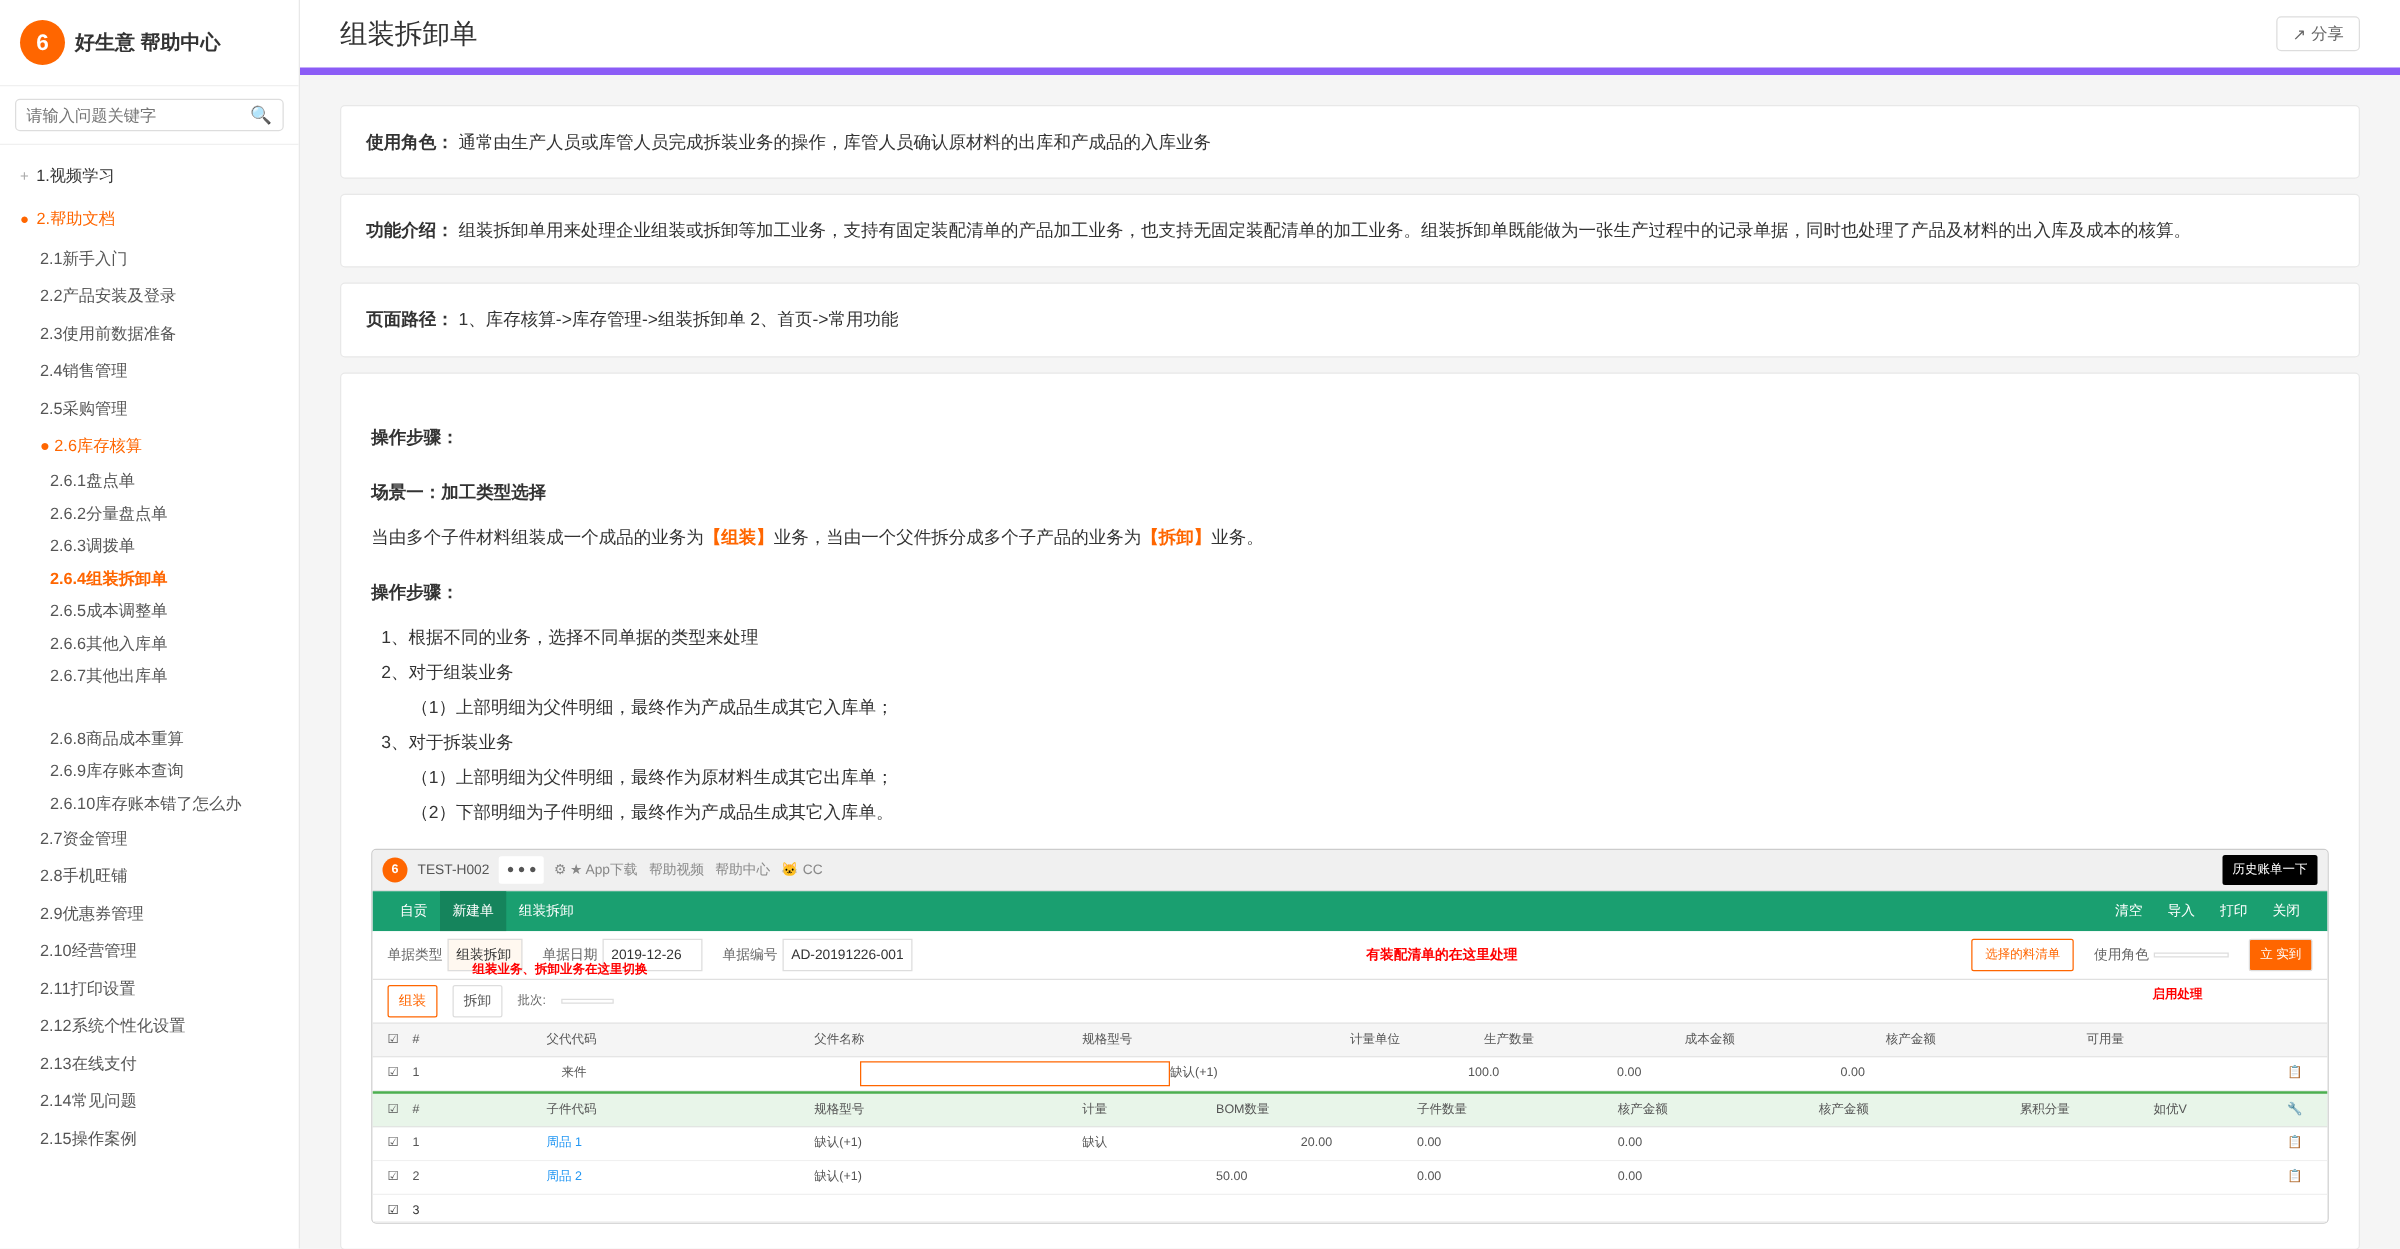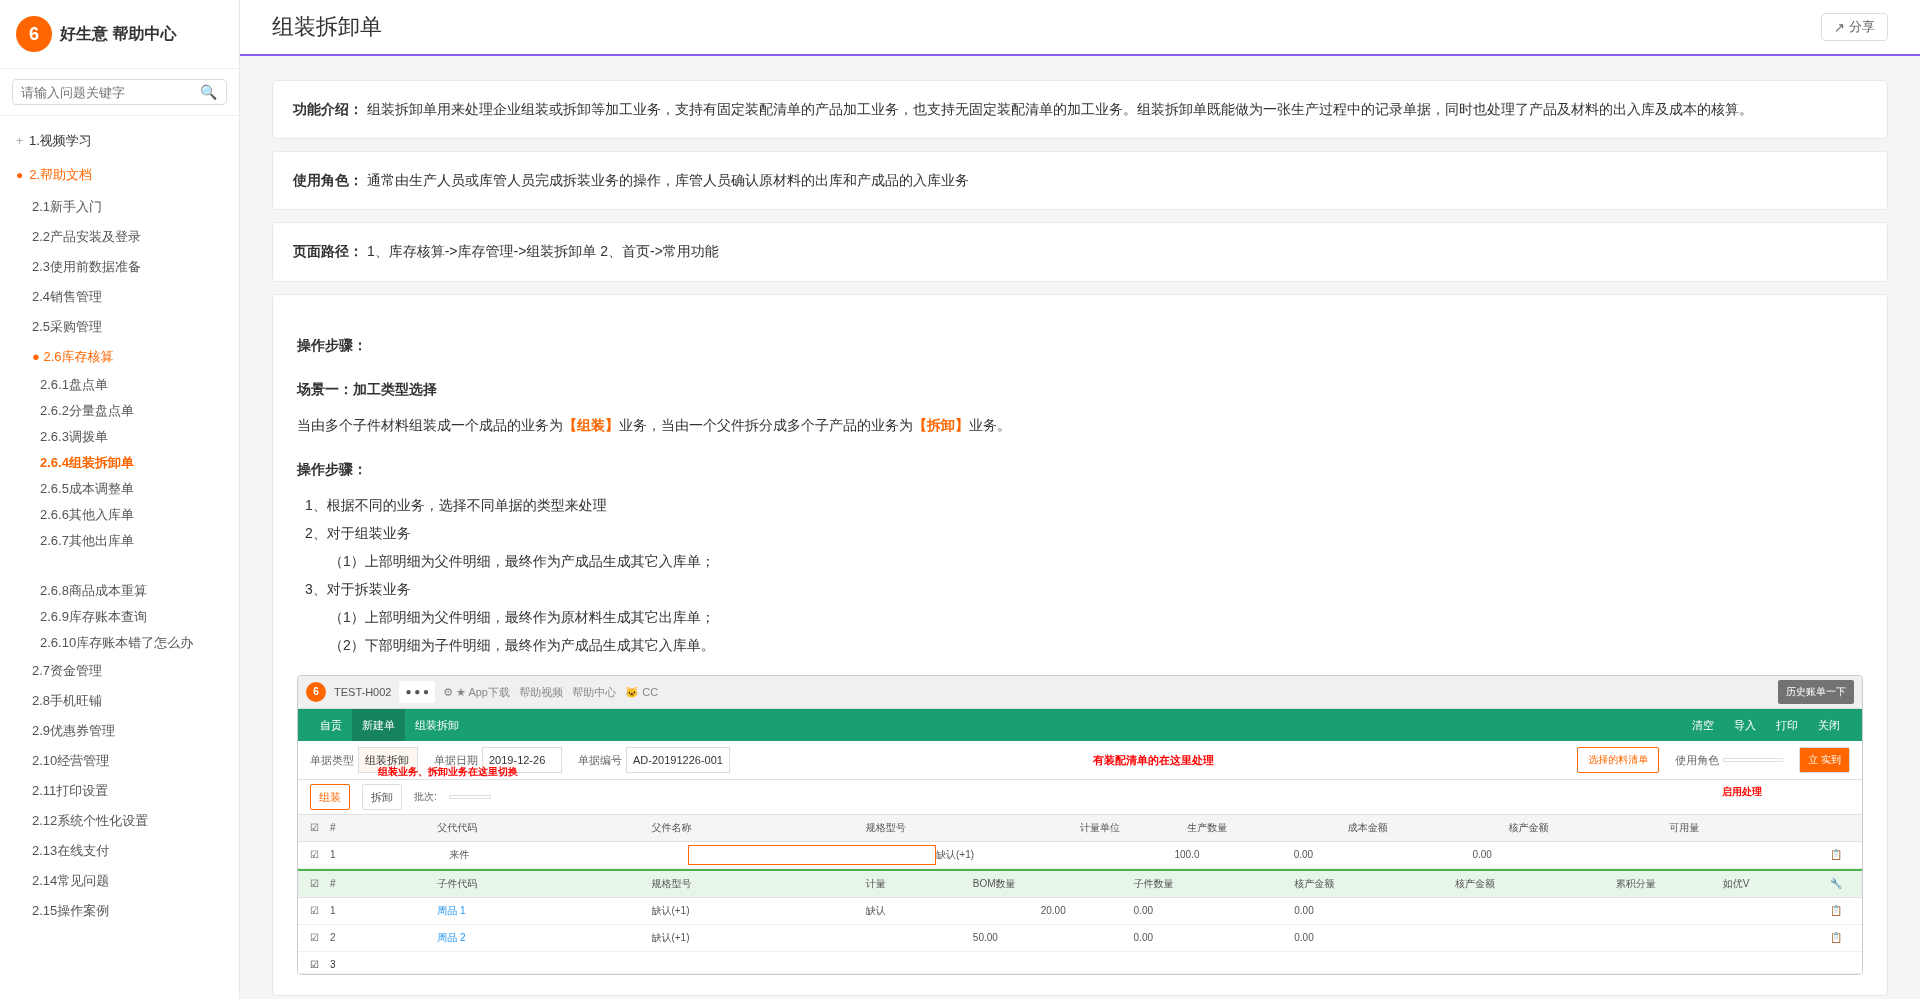--- a/index.html
+++ b/index.html
@@ -80,21 +80,21 @@
       display: flex;
       flex-direction: column;
       height: 100vh;
       overflow: hidden;
     }
 
     .header {
       display: flex; align-items: center; justify-content: space-between;
       padding: 12px 32px;
       background: #fff;
-      border-bottom: 2px solid #8b5cf6;
+      border-bottom: 6px solid #8b5cf6;
     }
     .page-title { font-size: 22px; font-weight: normal; color: #333; }
     .share-btn {
       display: flex; align-items: center; gap: 4px;
       color: #666; cursor: pointer; font-size: 13px;
       border: 1px solid #ddd; border-radius: 4px; padding: 4px 12px;
       background: #fff;
     }
 
     .content-area {
@@ -152,21 +152,21 @@
       border-bottom: 1px solid #ddd;
       font-size: 11px; color: #555;
     }
     .mock-titlebar-left { display: flex; align-items: center; gap: 8px; }
     .mock-logo-sm {
       width: 20px; height: 20px; background: #f60; border-radius: 50%;
       display: flex; align-items: center; justify-content: center;
       color: #fff; font-size: 10px; font-weight: bold;
     }
     .mock-url { background: #fff; border-radius: 2px; padding: 1px 6px; color: #555; font-size: 10px; flex: 1; }
-    .mock-orange-btn { background: #737373; color: #fff; border-radius: 2px; padding: 2px 8px; font-size: 10px; }
+    .mock-orange-btn { background: #000000; color: #fff; border-radius: 2px; padding: 2px 8px; font-size: 10px; }
 
     .mock-nav-bar {
       background: #1a9f70;
       padding: 0 12px;
       display: flex; align-items: center; gap: 0;
       font-size: 11px; color: #fff;
     }
     .mock-nav-item {
       padding: 5px 10px;
       cursor: pointer;
@@ -236,27 +236,27 @@
     <h1 class="page-title">组装拆卸单</h1>
     <button class="share-btn">
       <span>↗</span>
       <span>分享</span>
     </button>
   </div>
 
   <div class="content-area">
 
     <div class="info-block">
+      <span style="font-weight:bold;">使用角色：</span>
+      <span>通常由生产人员或库管人员完成拆装业务的操作，库管人员确认原材料的出库和产成品的入库业务</span>
+    </div>
+
+    <div class="info-block">
       <span style="font-weight:bold;">功能介绍：</span>
       <span>组装拆卸单用来处理企业组装或拆卸等加工业务，支持有固定装配清单的产品加工业务，也支持无固定装配清单的加工业务。组装拆卸单既能做为一张生产过程中的记录单据，同时也处理了产品及材料的出入库及成本的核算。</span>
-    </div>
-
-    <div class="info-block">
-      <span style="font-weight:bold;">使用角色：</span>
-      <span>通常由生产人员或库管人员完成拆装业务的操作，库管人员确认原材料的出库和产成品的入库业务</span>
     </div>
 
     <div class="info-block">
       <span style="font-weight:bold;">页面路径：</span>
       <span>1、库存核算-&gt;库存管理-&gt;组装拆卸单  2、首页-&gt;常用功能</span>
     </div>
 
     <div class="content-block">
       <div class="step-heading">操作步骤：</div>
       <div class="step-heading">

